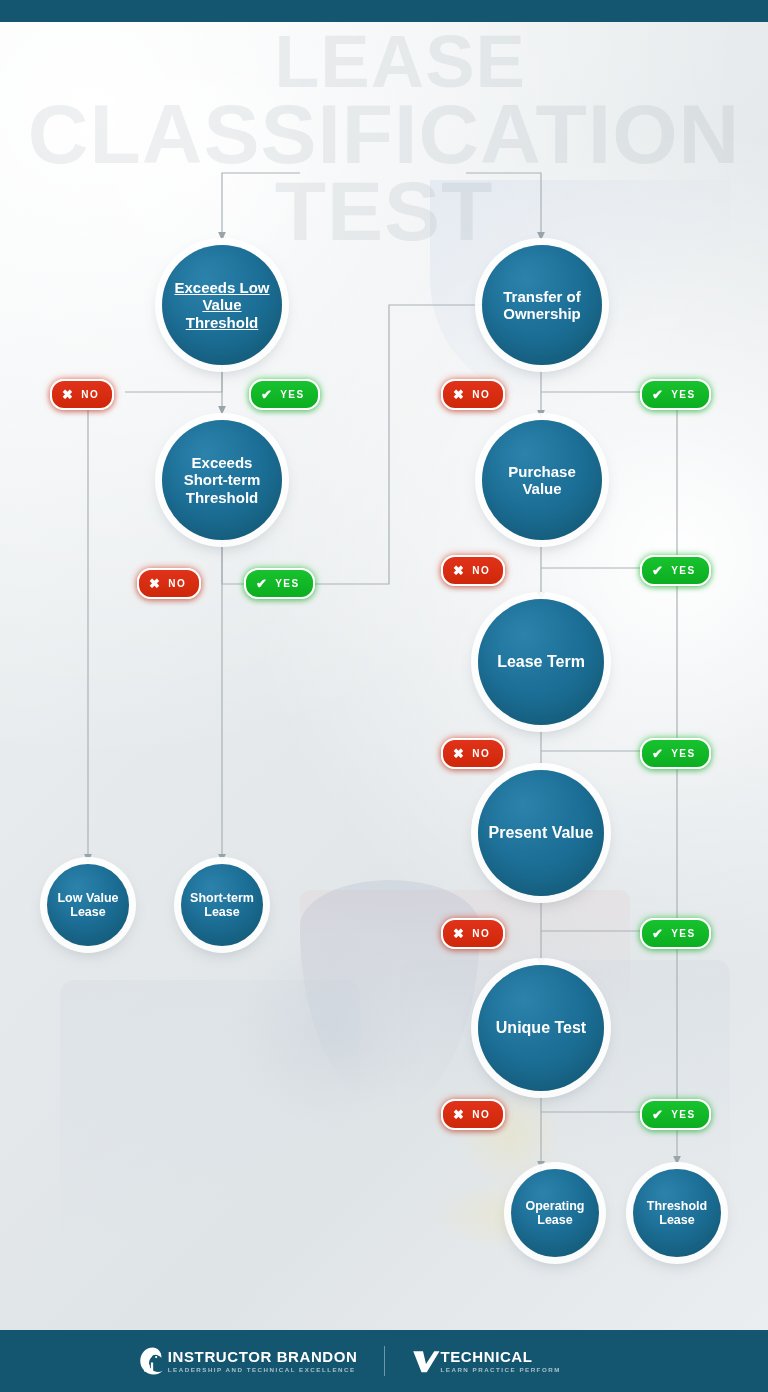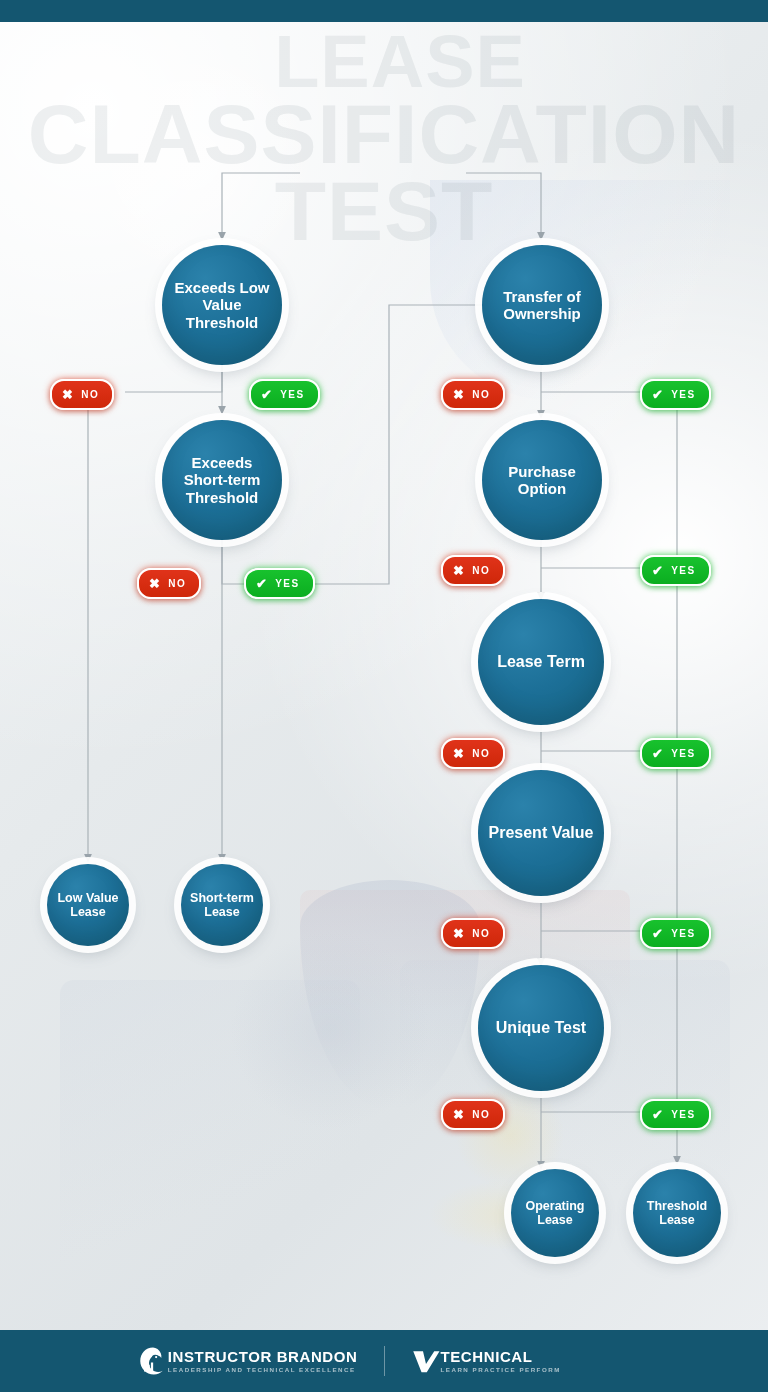--- a/index.html
+++ b/index.html
@@ -169,34 +169,34 @@
       <path d="M541,931 L645,931"></path>
       <path d="M541,931 L541,962" marker-end="url(#ah)"></path>
 
       <path d="M541,1086 L541,1112"></path>
       <path d="M541,1112 L645,1112"></path>
       <path d="M541,1112 L541,1165" marker-end="url(#ah)"></path>
     </g>
   </svg>
 
 
-  <div class="node" style="left:162px;top:245px;width:120px;height:120px;font-size:15px;">
+  <div class="node" style="left:162px;top:245px;width:120px;height:120px;font-size:15px;text-decoration:underline;">
     <span>Exceeds Low Value Threshold</span>
   </div>
 
   <div class="node" style="left:162px;top:420px;width:120px;height:120px;font-size:15px;">
     <span>Exceeds Short-term Threshold</span>
   </div>
 
   <div class="node" style="left:482px;top:245px;width:120px;height:120px;font-size:15px;">
     <span>Transfer of Ownership</span>
   </div>
 
   <div class="node" style="left:482px;top:420px;width:120px;height:120px;font-size:15px;">
-    <span>Purchase Option</span>
+    <span>Purchase Value</span>
   </div>
 
   <div class="node" style="left:478px;top:599px;width:126px;height:126px;font-size:16px;">
     <span>Lease Term</span>
   </div>
 
   <div class="node" style="left:478px;top:770px;width:126px;height:126px;font-size:16px;">
     <span>Present Value</span>
   </div>
 

